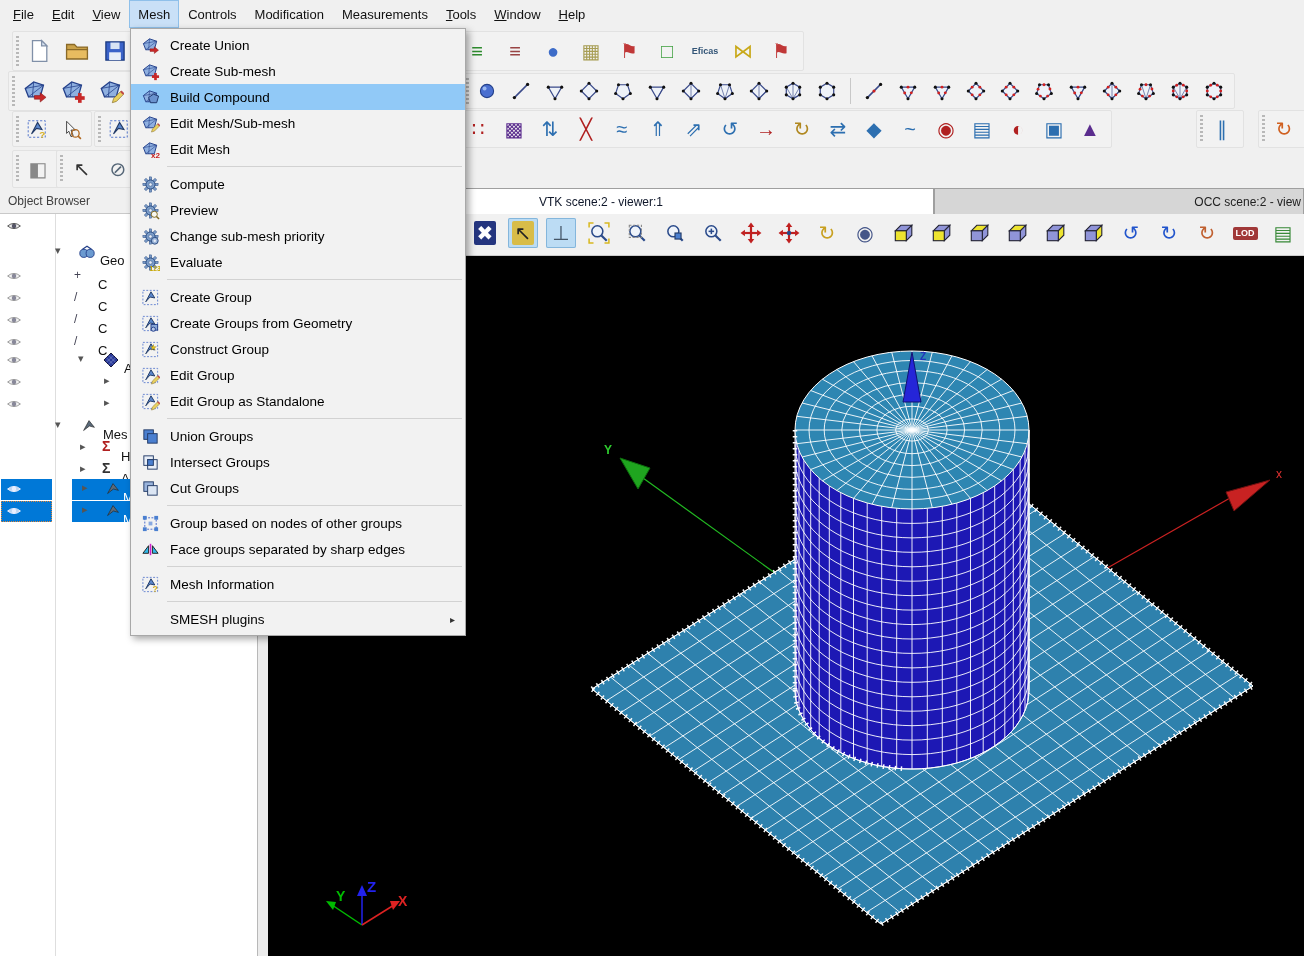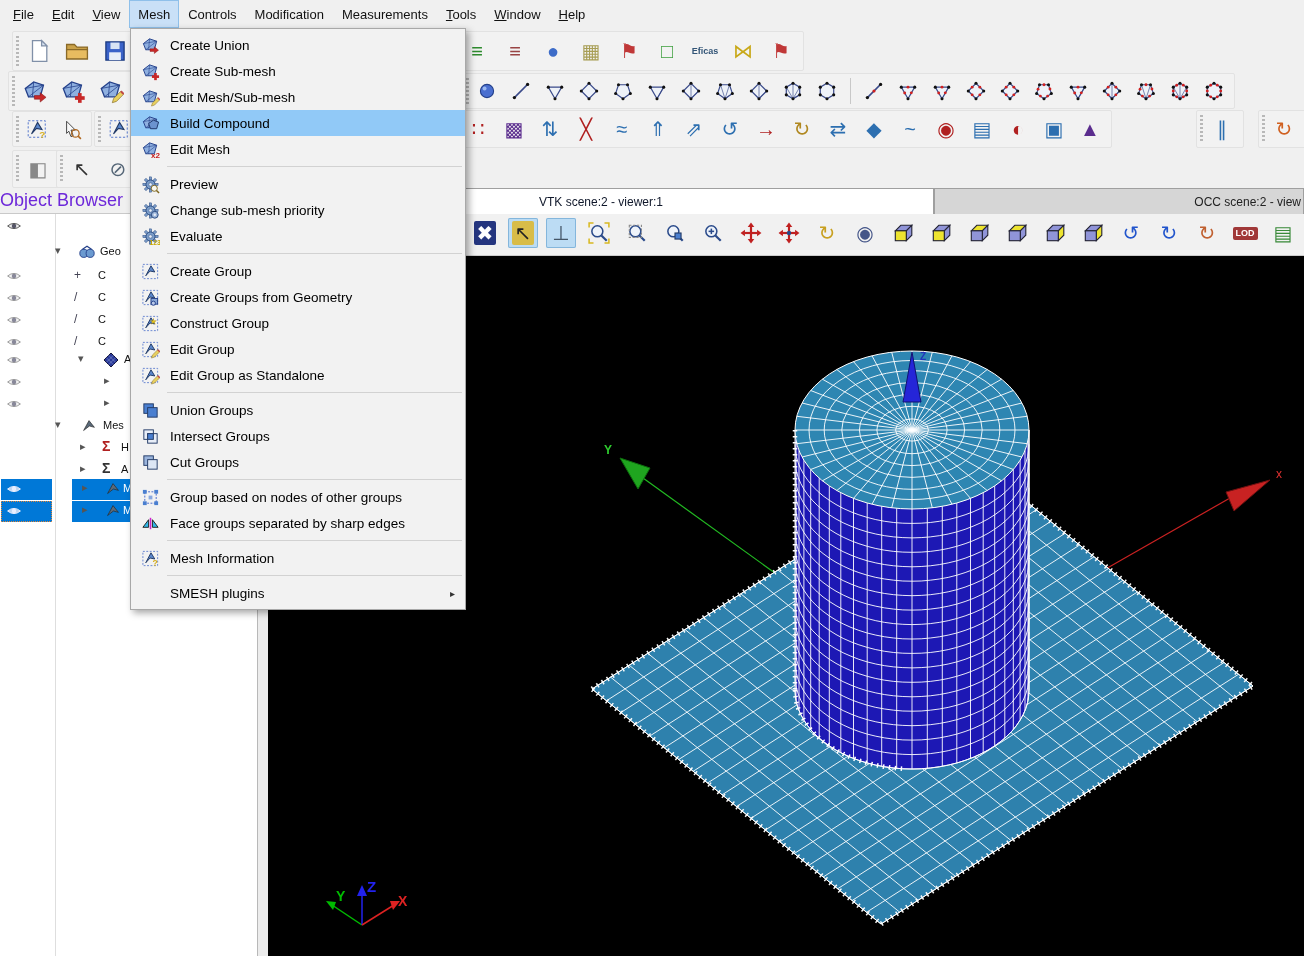--- a/index.html
+++ b/index.html
@@ -22,29 +22,29 @@
   .s34{width:34px;height:34px}.s32{width:32px;height:32px}.s30{width:30px;height:30px}
   .tsep{width:1px;align-self:stretch;background:#c8c8c8;margin:2px 4px;flex:none}
   .glyph{line-height:1;font-size:20px;display:block}
   .glyph.small{font-size:9px;font-weight:bold}
   .isvg{display:block}
 
   
   #object-browser{position:absolute;left:0;top:188px;width:258px;height:768px;background:#fff;
     border-right:1px solid #b8b8b8;z-index:15}
   #ob-header{height:26px;background:#f0f0f0;border-bottom:1px solid #c9c9c9;display:flex;
-    align-items:center;font-size:18px;color:#6d28d9}
+    align-items:center;padding-left:8px;font-size:12px;color:#404040}
   #ob-tree{position:relative;height:742px;background:#fff}
   #ob-rule{position:absolute;left:55px;top:0;bottom:0;width:1px;background:#dedede}
   .trow{position:absolute;left:0;width:258px;height:21px}
   .trow .eye{position:absolute;left:6px;top:2px}
   .trow .exp{position:absolute;top:2px;font-size:11px;color:#555}
   .trow .tglyph{position:absolute;top:2px;font-size:12px;color:#445}
   .trow .ticn{position:absolute;top:1px}
-  .trow .tlabel{position:absolute;top:3px;font-size:11px;color:#111;white-space:nowrap}
+  .trow .tlabel{position:absolute;top:11px;font-size:13px;color:#111;white-space:nowrap}
   .sel-eye{position:absolute;left:1px;top:0;width:51px;height:21px;background:#0078d7}
   .sel-eye.focus{outline:1px dotted #e0883a;outline-offset:-1px}
   .sel-main{position:absolute;left:72px;top:0;right:2px;height:21px;background:#0078d7}
   .trow.selected .tlabel{color:#fff}
 
   
   #splitter{position:absolute;left:258px;top:188px;width:10px;height:768px;background:#ececec;z-index:14}
 
   
   #tabbar{position:absolute;left:268px;top:188px;width:1036px;height:26px;display:flex;z-index:12;background:#cfcfcf}
@@ -1033,52 +1033,67 @@
       <span class="ic">
         <svg class="isvg" width="19" height="19" viewBox="0 0 20 20">
           <path d="M2.5,8 L9,3 L16.5,5.5 L14,14.5 L5,14.5 Z" fill="#8fb0e0" stroke="#24408a"></path>
           <path d="M9,3 L8,14.5 M2.5,8 L16.5,5.5 M5,14.5 L16.5,5.5" stroke="#24408a" stroke-width="0.6" fill="none"></path>
           <rect x="11.5" y="14" width="7.5" height="2.8" fill="#c82828"></rect>
           <rect x="13.85" y="11.6" width="2.8" height="7.5" fill="#c82828"></rect>
         </svg>
       </span>
       <span>Create Sub-mesh</span>
     </div>
+    <div class="mi hl">
+      <span class="ic">
+        <svg class="isvg" width="19" height="19" viewBox="0 0 20 20">
+          <path d="M2.5,8 L9,3 L16.5,5.5 L14,14.5 L5,14.5 Z" fill="#8fb0e0" stroke="#24408a"></path>
+          <path d="M9,3 L8,14.5 M2.5,8 L16.5,5.5 M5,14.5 L16.5,5.5" stroke="#24408a" stroke-width="0.6" fill="none"></path>
+          <path d="M8,10 L13,6.5 L18.5,8.5 L16.5,15.5 L10,15.5 Z" fill="#6b93cf" stroke="#1c3468"></path>
+        </svg>
+      </span>
+      <span>Build Compound</span>
+    </div>
     <div class="mi">
       <span class="ic">
         <svg class="isvg" width="19" height="19" viewBox="0 0 20 20">
           <path d="M2.5,8 L9,3 L16.5,5.5 L14,14.5 L5,14.5 Z" fill="#8fb0e0" stroke="#24408a"></path>
           <path d="M9,3 L8,14.5 M2.5,8 L16.5,5.5 M5,14.5 L16.5,5.5" stroke="#24408a" stroke-width="0.6" fill="none"></path>
           <path d="M11,19 l1-3.2 5.6-5.6 2.2,2.2 -5.6,5.6 z" fill="#e8d060" stroke="#806820" stroke-width="0.5"></path>
           <path d="M17.6,10.2 l2.2,2.2" stroke="#c04848" stroke-width="1.6"></path>
         </svg>
       </span>
       <span>Edit Mesh/Sub-mesh</span>
     </div>
-    <div class="mi hl">
-      <span class="ic">
-        <svg class="isvg" width="19" height="19" viewBox="0 0 20 20">
-          <path d="M2.5,8 L9,3 L16.5,5.5 L14,14.5 L5,14.5 Z" fill="#8fb0e0" stroke="#24408a"></path>
-          <path d="M9,3 L8,14.5 M2.5,8 L16.5,5.5 M5,14.5 L16.5,5.5" stroke="#24408a" stroke-width="0.6" fill="none"></path>
-          <path d="M8,10 L13,6.5 L18.5,8.5 L16.5,15.5 L10,15.5 Z" fill="#6b93cf" stroke="#1c3468"></path>
-        </svg>
-      </span>
-      <span>Build Compound</span>
-    </div>
     <div class="mi">
       <span class="ic">
         <svg class="isvg" width="19" height="19" viewBox="0 0 20 20">
           <path d="M2.5,8 L9,3 L16.5,5.5 L14,14.5 L5,14.5 Z" fill="#8fb0e0" stroke="#24408a"></path>
           <path d="M9,3 L8,14.5 M2.5,8 L16.5,5.5 M5,14.5 L16.5,5.5" stroke="#24408a" stroke-width="0.6" fill="none"></path>
           <text x="10.5" y="19" font-size="8.5" font-weight="bold" fill="#c82020">x2</text>
         </svg>
       </span>
       <span>Edit Mesh</span>
     </div>
     <div class="msep"></div>
+    <div class="mi">
+      <span class="ic">
+        <svg class="isvg" width="19" height="19" viewBox="0 0 20 20">
+          <g fill="#7a9cc8" stroke="#2a4a80" stroke-width="0.5">
+            <rect x="8.7" y="2" width="2.6" height="16"></rect>
+            <rect x="8.7" y="2" width="2.6" height="16" transform="rotate(45 10 10)"></rect>
+            <rect x="8.7" y="2" width="2.6" height="16" transform="rotate(90 10 10)"></rect>
+            <rect x="8.7" y="2" width="2.6" height="16" transform="rotate(135 10 10)"></rect>
+          </g>
+          <circle cx="10" cy="10" r="4.8" fill="#7a9cc8" stroke="#2a4a80"></circle>
+          <circle cx="10" cy="10" r="1.8" fill="#e8eef8" stroke="#2a4a80" stroke-width="0.5"></circle>
+        </svg>
+      </span>
+      <span>Compute</span>
+    </div>
     <div class="mi">
       <span class="ic">
         <svg class="isvg" width="19" height="19" viewBox="0 0 20 20">
           <g fill="#7a9cc8" stroke="#2a4a80" stroke-width="0.5">
             <rect x="8.7" y="2" width="2.6" height="16"></rect>
             <rect x="8.7" y="2" width="2.6" height="16" transform="rotate(45 10 10)"></rect>
             <rect x="8.7" y="2" width="2.6" height="16" transform="rotate(90 10 10)"></rect>
             <rect x="8.7" y="2" width="2.6" height="16" transform="rotate(135 10 10)"></rect>
           </g>
           <circle cx="10" cy="10" r="4.8" fill="#7a9cc8" stroke="#2a4a80"></circle>

